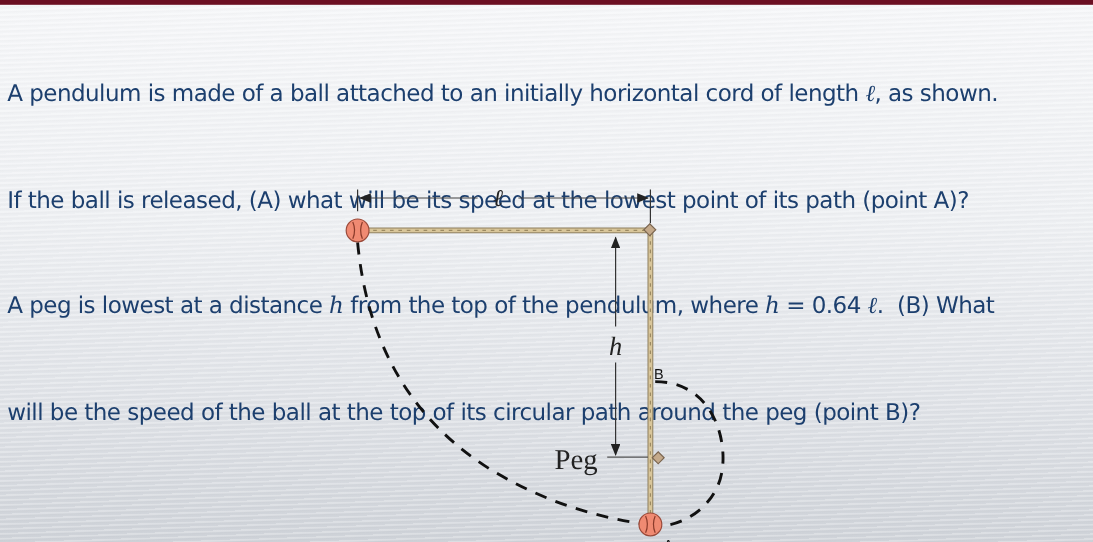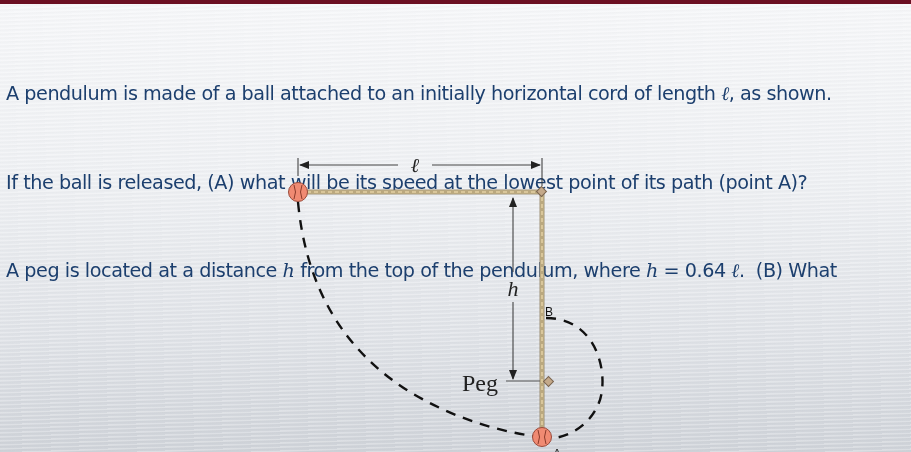--- a/index.html
+++ b/index.html
@@ -8,40 +8,41 @@
     background: linear-gradient(180deg, #f6f7f9 0%, #eef0f3 40%, #dfe2e7 75%, #cfd3d9 100%);
     font-family: "DejaVu Sans", sans-serif;
   }
   .texture {
     position: absolute; inset: 0;
     background: repeating-linear-gradient(178deg, rgba(255,255,255,0.25) 0px, rgba(255,255,255,0.25) 1px, rgba(0,0,0,0.02) 2px, rgba(0,0,0,0) 4px);
     pointer-events: none;
   }
   .topbar { position: absolute; left: 0; top: 0; width: 911px; height: 4px; background: #6b0f22; }
   .problem {
-    position: absolute; left: 6px; top: 20px; width: 905px;
+    position: absolute; left: 6px; top: 4px; width: 905px;
     font-family: "DejaVu Sans", sans-serif; font-size: 19.2px; line-height: 29.5px;
     color: #1c3f6e; letter-spacing: -0.45px; white-space: pre;
   }
   .problem .line { display: block; height: 29.5px; }
   .problem i { font-family: "DejaVu Serif", serif; font-style: italic; }
   svg.diagram { position: absolute; left: 0; top: 0; }
   .serif { font-family: "Liberation Serif", serif; }
   .sans { font-family: "Liberation Sans", sans-serif; }
 </style>
 </head>
 <body>
 
 <div class="texture"></div>
 <div class="topbar"></div>
 
 <div class="problem">
   <span class="line"><span>A pendulum is made of a ball attached to an initially horizontal cord of length </span><i>ℓ</i><span>, as shown.</span></span>
   <span class="line"><span>If the ball is released, (A) what will be its speed at the lowest point of its path (point A)?</span></span>
-  <span class="line"><span>A peg is located at a distance </span><i>h</i><span> from the top of the pendulum, where </span><i>h</i><span> = 0.64 </span><i>ℓ</i><span>.  (B) What</span></span>
+  <span class="line"><span>A peg is lowest at a distance </span><i>h</i><span> from the top of the pendulum, where </span><i>h</i><span> = 0.64 </span><i>ℓ</i><span>.  (B) What</span></span>
+  <span class="line"><span>will be the speed of the ball at the top of its circular path around the peg (point B)?</span></span>
 </div>
 
 <svg class="diagram" width="911" height="452" viewBox="0 0 911 452">
   <defs>
     <marker id="arrL" markerWidth="10" markerHeight="8" refX="1" refY="4" orient="auto">
       <path d="M10,0 L0,4 L10,8 Z" fill="#222"></path>
     </marker>
     <marker id="arrR" markerWidth="10" markerHeight="8" refX="9" refY="4" orient="auto">
       <path d="M0,0 L10,4 L0,8 Z" fill="#222"></path>
     </marker>

